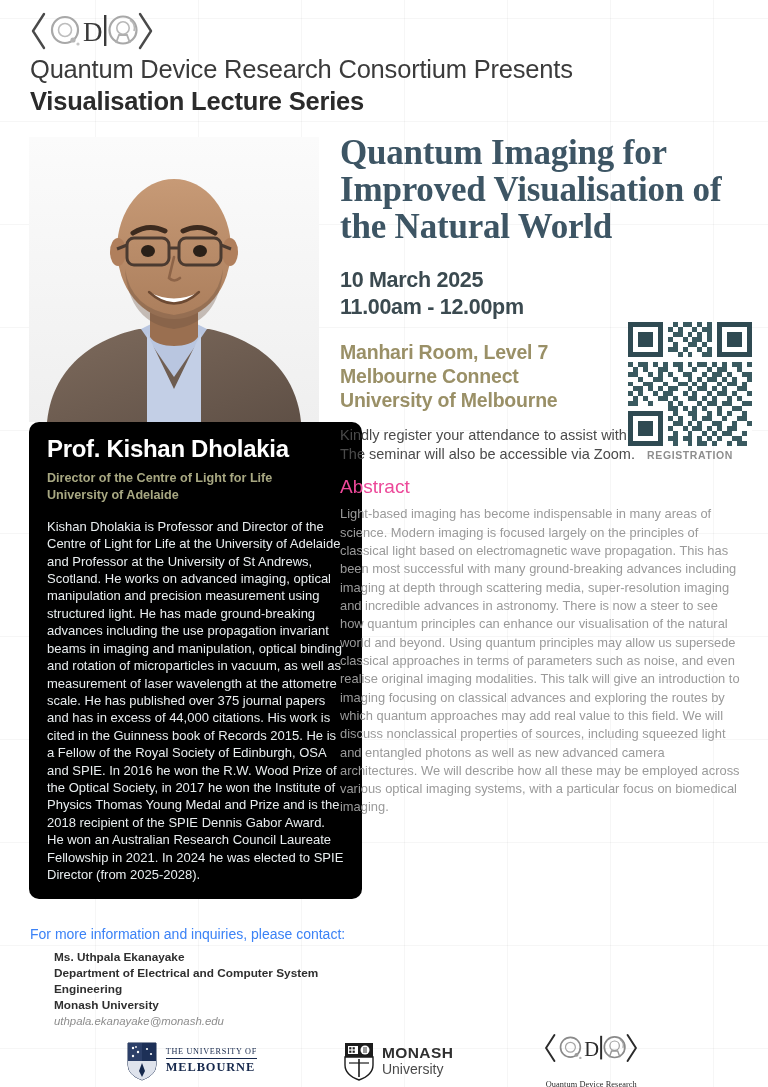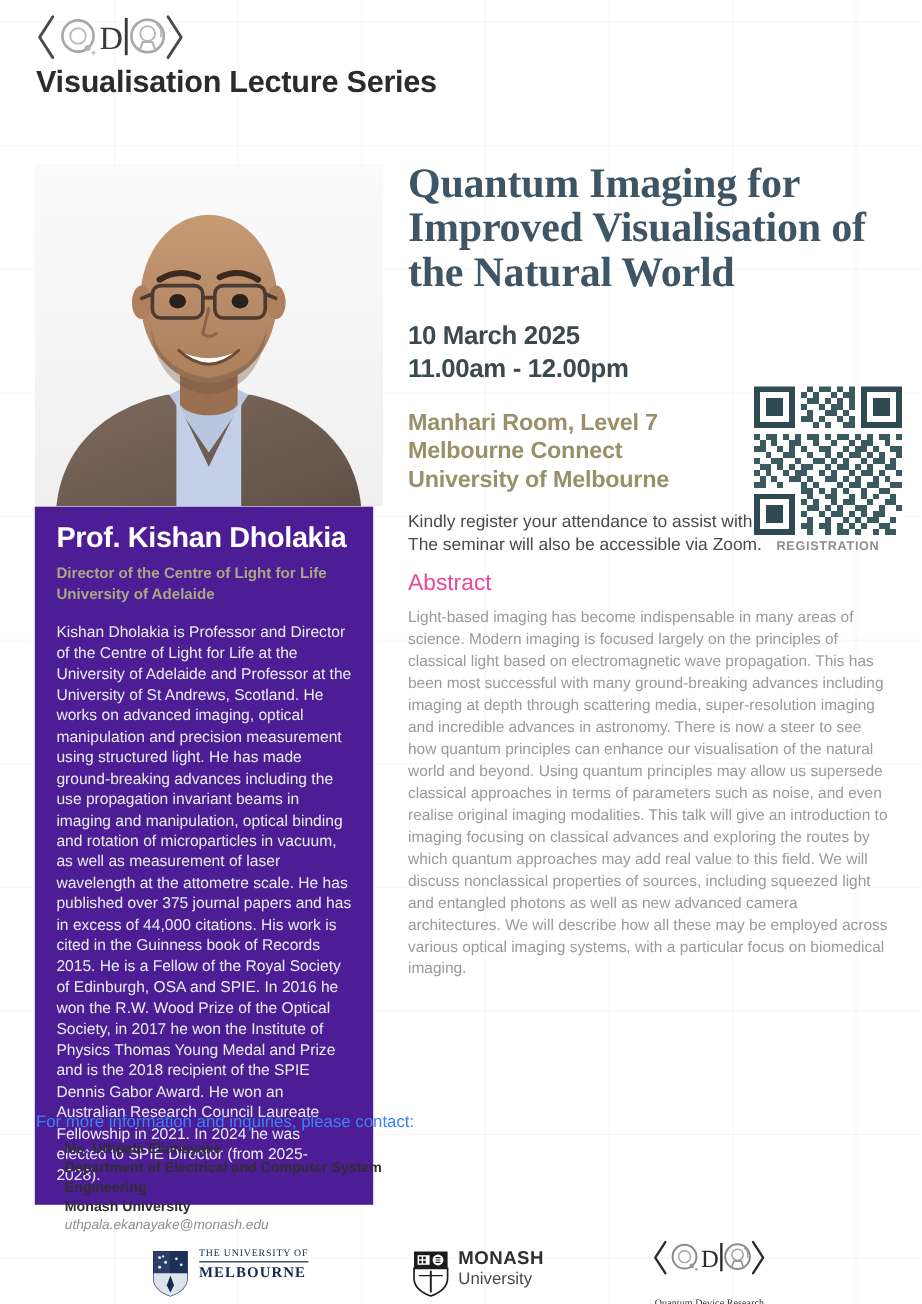--- a/index.html
+++ b/index.html
@@ -39,23 +39,24 @@
   
   .left-col { position:absolute; left:29px; top:137px; width:290px; }
   .photo {
     width:290px; height:285px;
     background:#f4f4f4;
     position:relative; overflow:hidden;
   }
   .photo svg { position:absolute; inset:0; width:100%; height:100%; }
 
   .bio-panel {
-    width:282px;
-    background:#4c1d95;
+    width:333px;
+    background:#000000;
     padding:14px 18px 16px 18px;
+    border-radius:10px;
   }
   .bio-name {
     color:#ffffff; font-weight:700; font-size:24px;
     letter-spacing:-0.3px; line-height:1.1; margin-bottom:8px;
   }
   .bio-role {
     color:#a8a882; font-weight:700; font-size:12.6px;
     line-height:1.33; margin-bottom:14px;
   }
   .bio-text {
@@ -109,21 +110,21 @@
   .c-name  { font-size:11.8px; color:#2f2f2f; font-weight:700; line-height:1.36; }
   .c-dept  { font-size:11.8px; color:#2f2f2f; font-weight:700; line-height:1.36; }
   .c-inst  { font-size:11.8px; color:#2f2f2f; font-weight:700; line-height:1.36; }
   .c-mail  { font-size:11.4px; color:#8d8d8d; font-style:italic; line-height:1.5; }
 
   
   .footer-logos {
     position:absolute; left:0; top:1032px; width:768px;
     display:flex; align-items:center; justify-content:center; gap:86px;
   }
-  .logo-unit { display:flex; gap:7px; }
+  .logo-unit { display:flex; align-items:center; gap:7px; }
   .logo-unit svg { display:block; }
   .unimelb-txt { line-height:1; }
   .unimelb-top {
     font-family:"Liberation Serif", serif; font-size:8.2px;
     letter-spacing:0.7px; color:#16284c; display:block;
   }
   .unimelb-rule { height:1.2px; background:#16284c; margin:1.6px 0 1.6px 0; }
   .unimelb-bot {
     font-family:"Liberation Serif", serif; font-size:12.4px;
     letter-spacing:0.9px; color:#16284c; font-weight:700; display:block;
@@ -158,20 +159,21 @@
         <text x="53" y="31" font-family="Liberation Serif, serif" font-size="27" fill="#3a3a3a">D</text>
         <rect x="74" y="5" width="2.4" height="31" fill="#3a3a3a"></rect>
         <g transform="translate(80,5)">
           <circle cx="13" cy="15" r="13.5" fill="none" stroke="#a8a8a8" stroke-width="2.2"></circle>
           <circle cx="13" cy="13" r="6.2" fill="none" stroke="#b8b8b8" stroke-width="1.6"></circle>
           <path d="M6 28 L9 20 L17 20 L20 28" fill="none" stroke="#b0b0b0" stroke-width="1.8"></path>
           <path d="M20 5 A10 10 0 0 1 24 16" fill="none" stroke="#b8b8b8" stroke-width="1.6"></path>
         </g>
       </svg>
     </div>
+    <div class="org-line">Quantum Device Research Consortium Presents</div>
     <div class="series-line">Visualisation Lecture Series</div>
   </div>
 
   <div class="left-col">
 
     <div class="photo">
       <svg viewBox="0 0 290 285" preserveAspectRatio="xMidYMid slice" aria-hidden="true">
         <defs>
           <linearGradient id="bgph" x1="0" y1="0" x2="0" y2="1">
             <stop offset="0%" stop-color="#fbfbfb"></stop>

